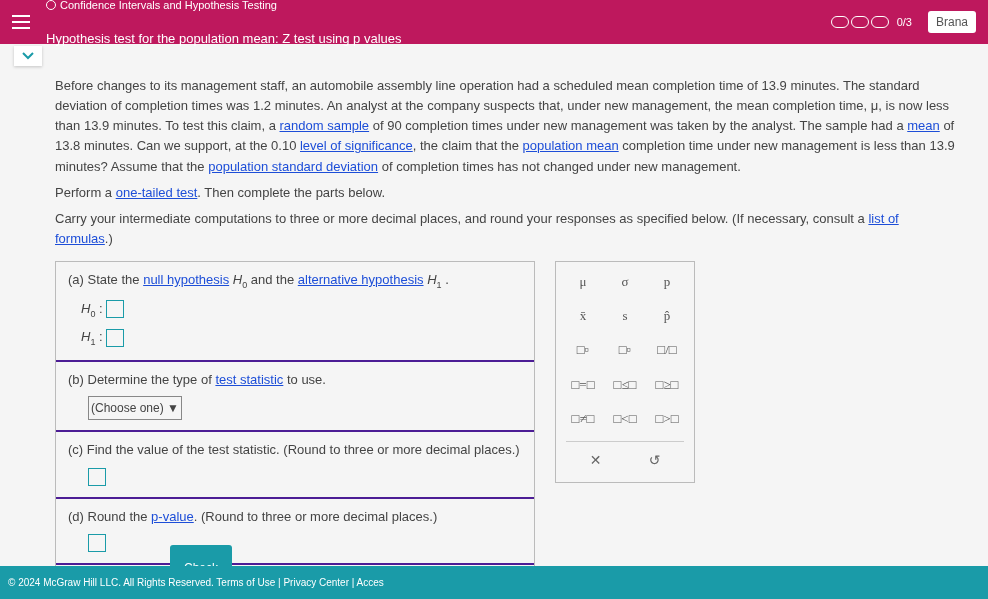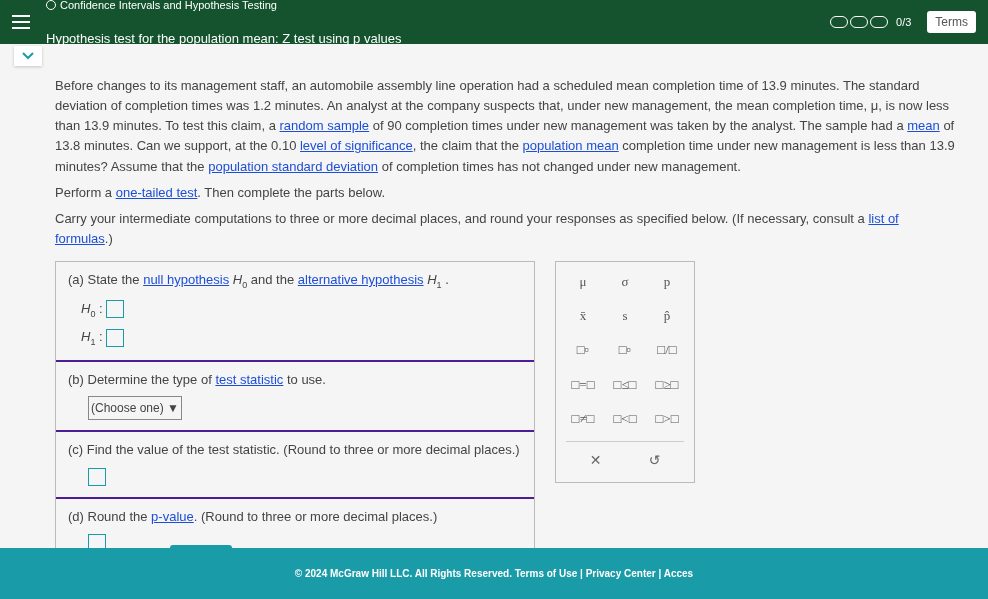--- a/index.html
+++ b/index.html
@@ -1,17 +1,17 @@
 <!DOCTYPE html>
 <html><head>
 <meta charset="utf-8">
 <style>
 * { box-sizing: border-box; margin: 0; padding: 0; }
 body { font-family: Arial, sans-serif; font-size: 13px; color: #333; background: #f5f5f5; width: 988px; height: 599px; overflow: hidden; position: relative; }
-.header { background: #14532d; color: #fff; display: flex; align-items: center; padding: 6px 12px; height: 44px; }
+.header { background: #be185d; color: #fff; display: flex; align-items: center; padding: 6px 12px; height: 44px; }
 .menu-icon { width: 24px; height: 24px; margin-right: 10px; cursor: pointer; display: flex; flex-direction: column; justify-content: center; gap: 4px; }
 .menu-icon span { display: block; height: 2px; background: #fff; width: 18px; }
 .header-text { flex: 1; }
 .header-text .topic { font-size: 11px; display: flex; align-items: center; gap: 4px; }
 .header-text .title { font-size: 13px; font-weight: normal; margin-top: 20px; }
 .circle-icon { width: 10px; height: 10px; border: 1.5px solid #fff; border-radius: 50%; display: inline-block; }
 .progress-pill { display: flex; gap: 2px; margin-right: 8px; }
 .progress-pill span { width: 18px; height: 12px; border: 1px solid #fff; border-radius: 6px; }
 .progress-text { font-size: 11px; margin-right: 16px; }
 .brand-btn { background: #fff; color: #555; padding: 4px 8px; border-radius: 3px; font-size: 12px; }
@@ -24,21 +24,21 @@
 .part { border-bottom: 2px solid #4c1d95; padding: 8px 12px; }
 .part:last-child { border-bottom: none; }
 .hyp-row { margin: 6px 0 2px 13px; }
 .input-box { display: inline-block; width: 18px; height: 18px; border: 1px solid #1a9ba8; vertical-align: middle; cursor: text; }
 .dropdown { border: 1px solid #888; padding: 2px 2px; display: inline-block; margin: 6px 0 2px 20px; cursor: pointer; font-size: 12px; }
 .palette { border: 1px solid #bbb; width: 140px; padding: 10px; align-self: flex-start; }
 .palette-grid { display: grid; grid-template-columns: repeat(3, 1fr); gap: 14px 8px; text-align: center; font-size: 13px; }
 .palette-cell { cursor: pointer; color: #555; font-family: 'Times New Roman', serif; }
 .palette-actions { display: flex; justify-content: space-around; border-top: 1px solid #ccc; margin-top: 12px; padding-top: 8px; }
 .palette-actions span { cursor: pointer; color: #666; font-size: 14px; }
-.footer { position: absolute; bottom: 0; left: 0; right: 0; background: #1a9ba8; color: #fff; font-size: 10px; padding: 20px 8px; text-align: center; font-weight: bold; }
+.footer { position: absolute; bottom: 0; left: 0; right: 0; background: #1a9ba8; color: #fff; font-size: 10px; padding: 11px 8px; text-align: left; }
 .check-btn { position: absolute; bottom: 8px; left: 170px; background: #1a9ba8; color: #fff; padding: 16px 14px; border-radius: 3px; font-size: 12px; cursor: pointer; }
 sub { font-size: 9px; }
 </style>
 </head>
 <body>
 
 <div class="header">
   <div class="menu-icon">
       <span></span>
       <span></span>
@@ -50,21 +50,21 @@
       <span>Confidence Intervals and Hypothesis Testing</span>
     </div>
     <div class="title">Hypothesis test for the population mean: Z test using p values</div>
   </div>
   <div class="progress-pill">
       <span></span>
       <span></span>
       <span></span>
     </div>
   <span class="progress-text">0/3</span>
-  <span class="brand-btn">Terms</span>
+  <span class="brand-btn">Brana</span>
 </div>
 
 <div class="chevron-box">
   <svg width="12" height="8" viewBox="0 0 12 8">
       <path d="M1 1 L6 6 L11 1" stroke="#1a9ba8" stroke-width="2" fill="none"></path>
     </svg>
 </div>
 
 <div class="content">
   <p class="problem-text">

